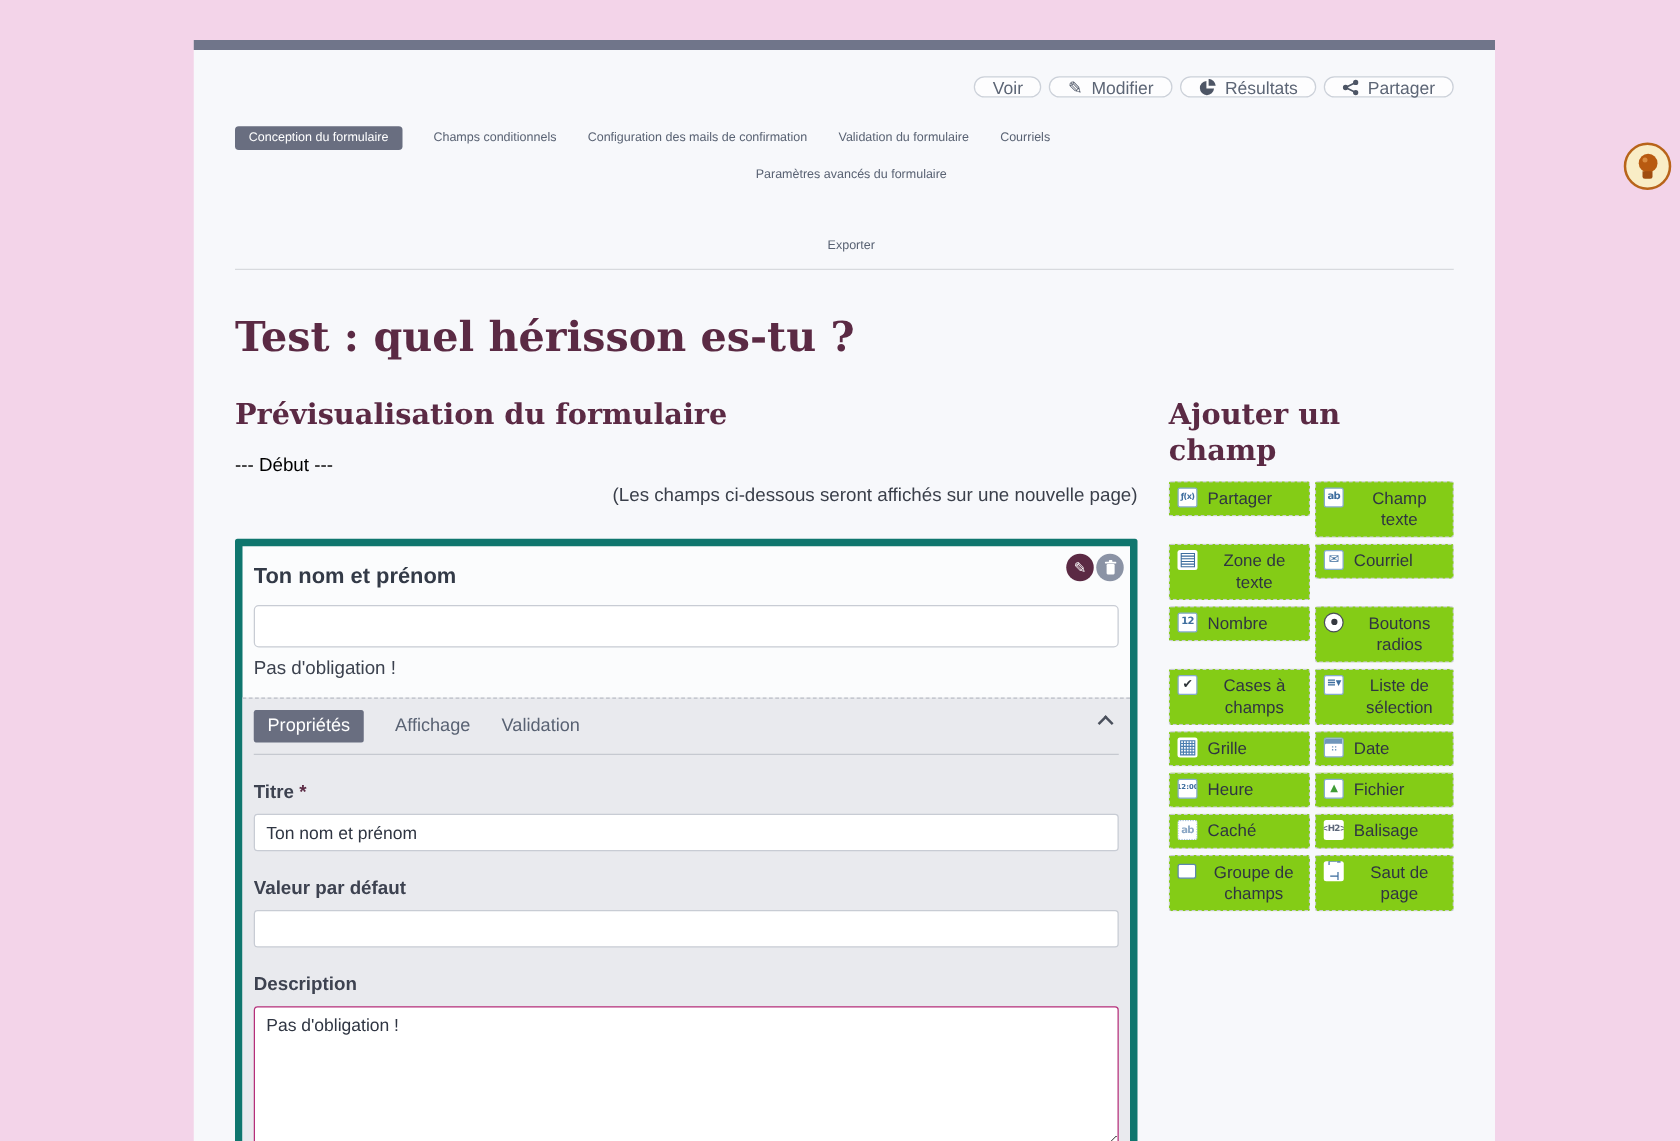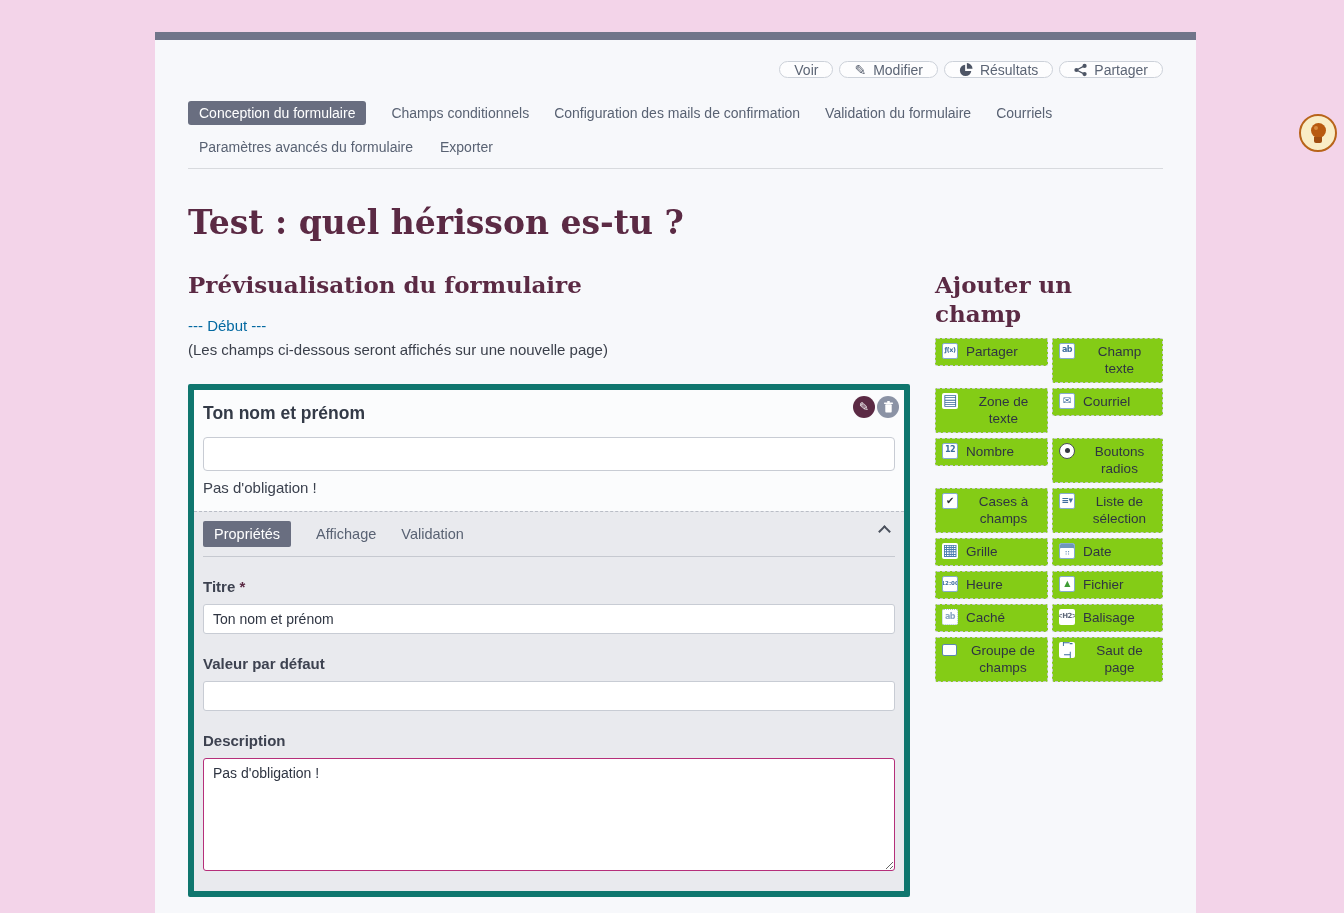--- a/index.html
+++ b/index.html
@@ -12,36 +12,36 @@
 
   
   .actions { display:flex; justify-content:flex-end; gap:6px; margin-top:21px; }
   .pill { height:17px; border:1px solid #ccd1d9; border-radius:16px; background:#fdfdfe;
           color:#5c6575; font-size:14px; display:inline-flex; align-items:center; gap:7px;
           padding:0 14px; cursor:pointer; }
   .pill .pi { font-size:14px; color:#4d5565; line-height:1; display:inline-flex; }
 
   
   .tabs { margin-top:23px; }
-  .tabrow { display:flex; gap:25px; align-items:center; font-size:14px; color:#596273; }
-  .tabrow + .tabrow { margin-top:10px; padding-left:11px; gap:27px; }
+  .tabrow { display:flex; gap:25px; align-items:center; font-size:10px; color:#596273; }
+  .tabrow + .tabrow { margin-top:10px; padding-left:11px; gap:38px;flex-direction:column; }
   .tab { cursor:pointer; white-space:nowrap; padding:4px 0; }
   .tab.active { background:#696e80; color:#fff; border-radius:3px; padding:4px 11px; }
   .tabs-rule { border:none; border-top:1px solid #d8dade; margin-top:9px; }
 
   h1.page-title { margin-top:34px; font-family:"DejaVu Serif","Liberation Serif",serif;
                   font-weight:bold; font-size:33px; color:#5b2a44; }
   .cols { display:flex; gap:25px; margin-top:29px; }
   .col-main { width:722px; flex:none; }
   .col-side { width:228px; flex:none; }
   h2.sec { font-family:"DejaVu Serif","Liberation Serif",serif; font-weight:bold;
            font-size:23px; color:#5b2a44; line-height:1.25; }
 
-  .pb-label { margin-top:17px; font-size:15px; color:#0369a1; }
-  .pb-note  { margin-top:7px;  font-size:15px; color:#3a3f4a; }
+  .pb-label { margin-top:17px; font-size:15px; color:#000000; }
+  .pb-note  { margin-top:7px;  font-size:15px; color:#3a3f4a;text-align:right; }
 
   
   .card { margin-top:26px; border:6px solid #0f766e; border-radius:2px; background:#fbfcfd; }
   .card-head { position:relative; padding:13px 9px 15px; }
   .fc-title { font-size:17.5px; font-weight:bold; color:#333a47; }
   .fc-input { margin-top:13px; width:100%; height:34px; border:1px solid #c8ccd4;
               border-radius:4px; background:#fff; padding:0 9px; font-size:14px; color:#2f3542; }
   .fc-desc { margin-top:8px; font-size:15px; color:#3b414e; }
   .fc-icons { position:absolute; top:6px; right:5px; display:flex; gap:2px; }
   .circ { width:22px; height:22px; border-radius:50%; display:flex; align-items:center;

